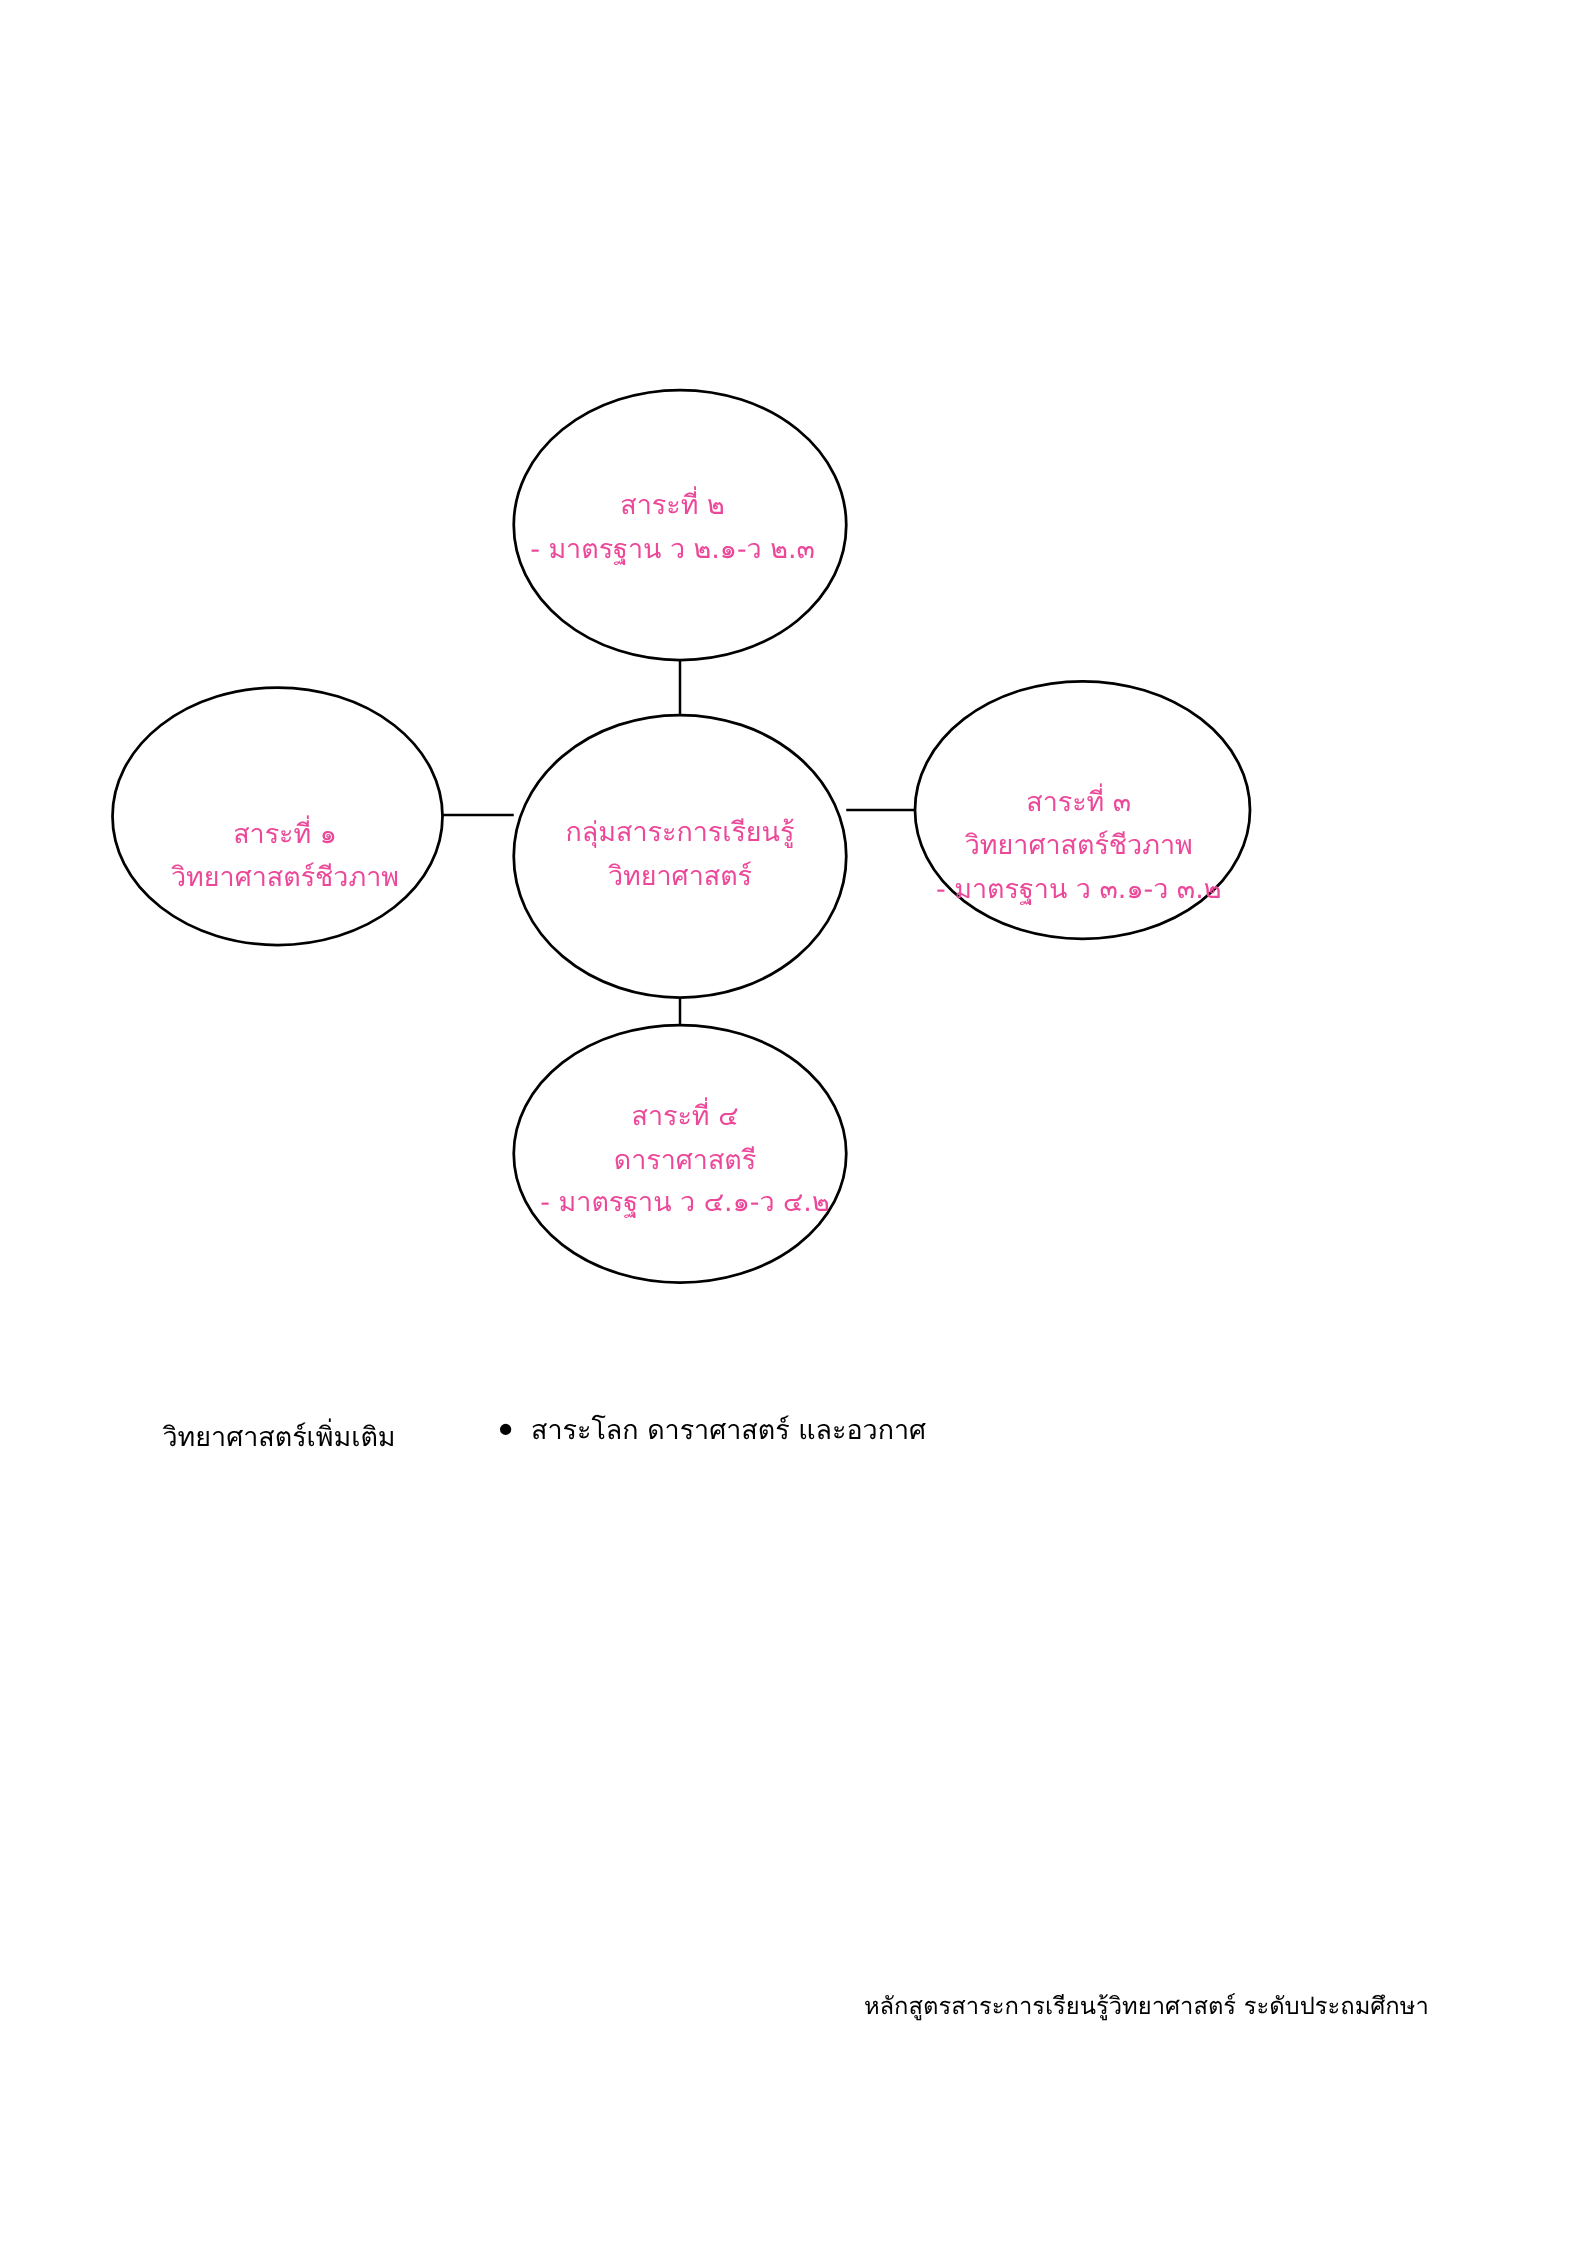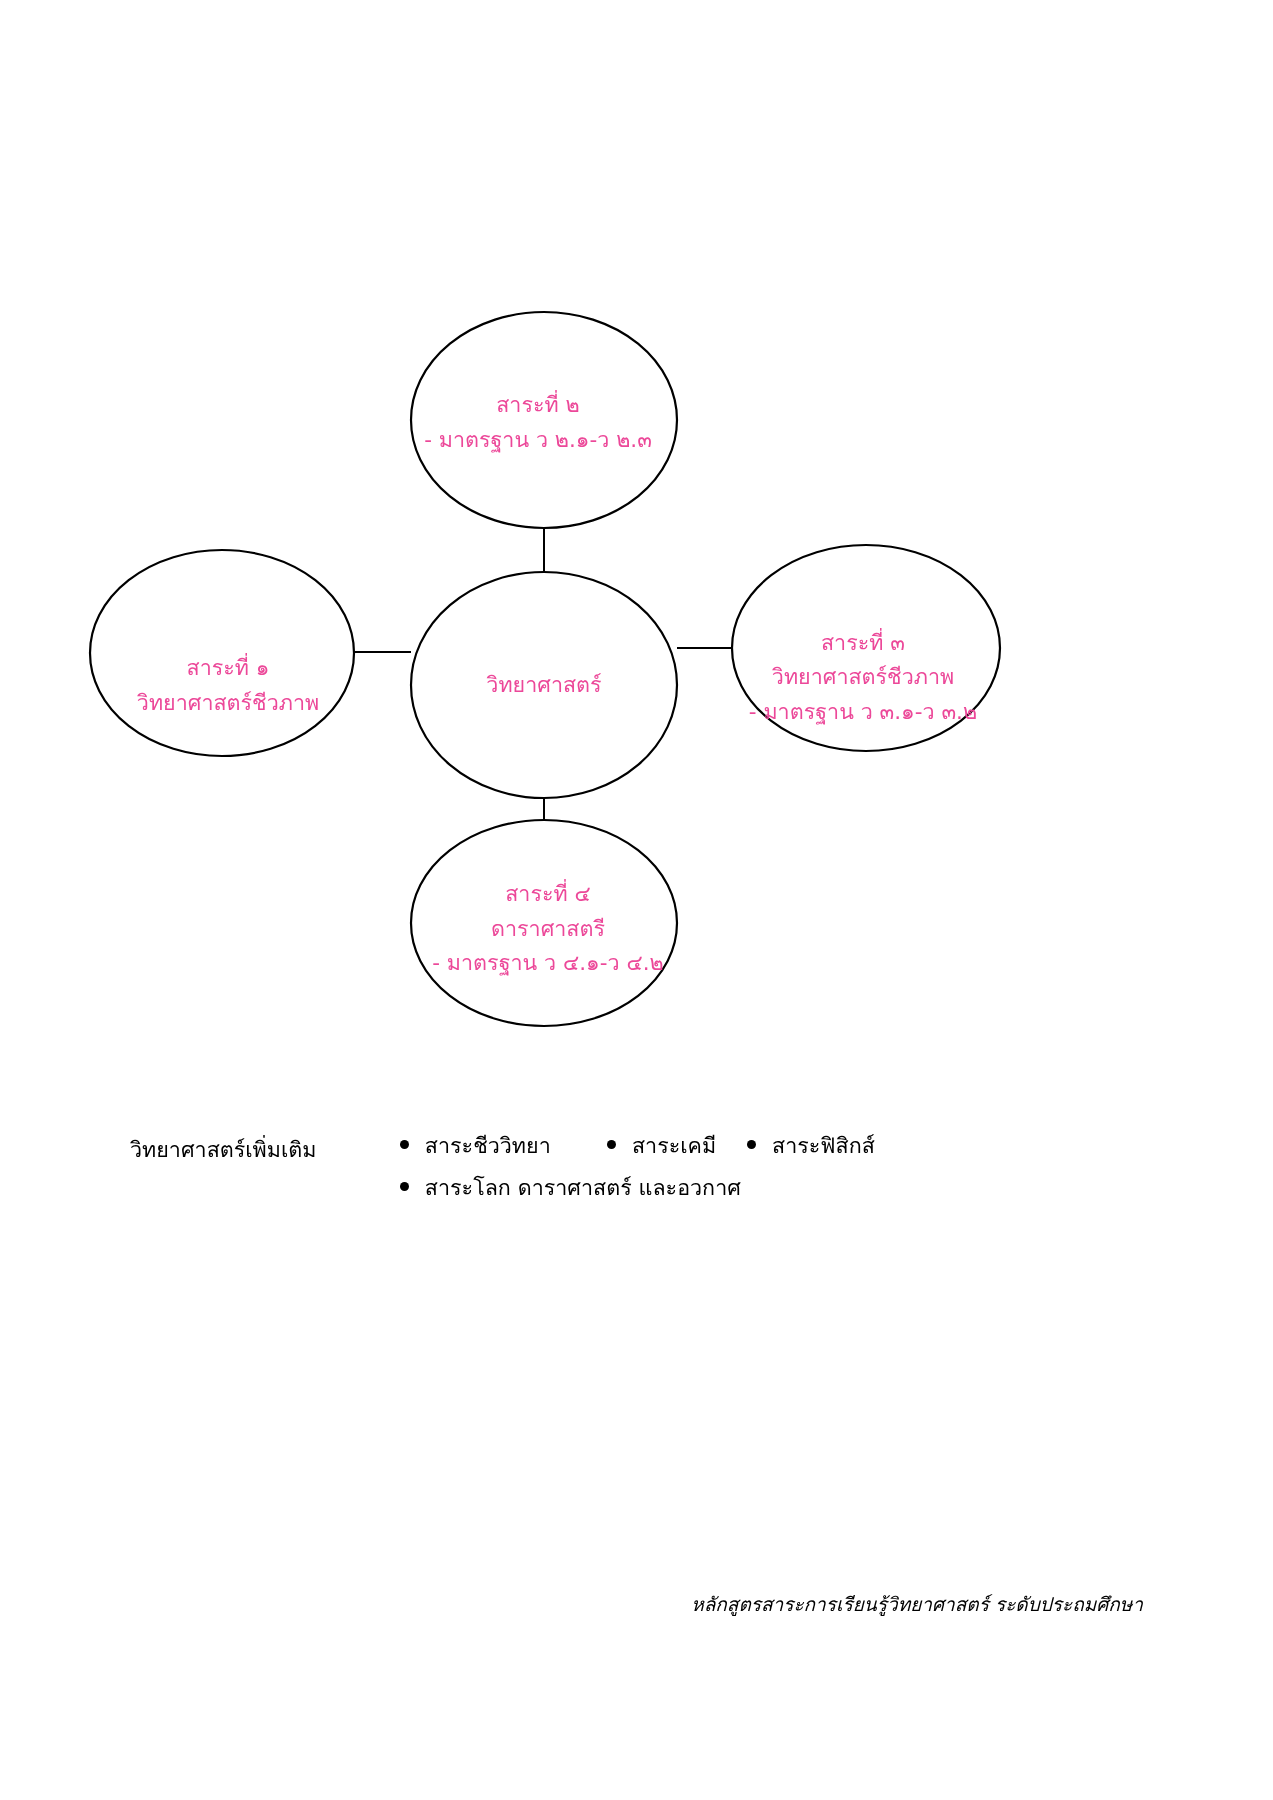--- a/index.html
+++ b/index.html
@@ -137,21 +137,20 @@
   #legend-row-1 .legend-item:nth-child(1) { width: 202px; }
   #legend-row-1 .legend-item:nth-child(2) { width: 135px; }
 
   #footer-note {
     position: absolute;
     right: 130px;
     bottom: 181px;
     font-size: 19px;
     white-space: nowrap;
     text-align: right;
-    font-style: italic;
   }
 </style>
 </head>
 <body>
 
 <div id="diagram-stage">
 
   <svg id="diagram-svg" width="1273" height="1130" viewBox="0 0 1273 1130">
 
     <line x1="544" y1="517" x2="544" y2="572" stroke="#000" stroke-width="2"></line>
@@ -170,54 +169,41 @@
     <span class="line">สาระที่ ๒</span>
     <span class="line">- มาตรฐาน ว ๒.๑-ว ๒.๓</span>
   </div>
 
   <div class="node-text" id="node-left-text">
     <span class="line">สาระที่ ๑</span>
     <span class="line">วิทยาศาสตร์ชีวภาพ</span>
   </div>
 
   <div class="node-text" id="node-center-text">
+    <span class="line">กลุ่มสาระการเรียนรู้</span>
     <span class="line">วิทยาศาสตร์</span>
   </div>
 
   <div class="node-text" id="node-right-text">
     <span class="line">สาระที่ ๓</span>
     <span class="line">วิทยาศาสตร์ชีวภาพ</span>
     <span class="line">- มาตรฐาน ว ๓.๑-ว ๓.๒</span>
   </div>
 
   <div class="node-text" id="node-bottom-text">
     <span class="line">สาระที่ ๔</span>
     <span class="line">ดาราศาสตรี</span>
     <span class="line">- มาตรฐาน ว ๔.๑-ว ๔.๒</span>
   </div>
 </div>
 
 <div id="legend">
   <div id="legend-title">วิทยาศาสตร์เพิ่มเติม</div>
 
   <div id="legend-items">
-    <div class="legend-row" id="legend-row-1">
-      <span class="legend-item">
-        <span class="bullet"></span>
-        <span class="lbl">สาระชีววิทยา</span>
-      </span>
-      <span class="legend-item">
-        <span class="bullet"></span>
-        <span class="lbl">สาระเคมี</span>
-      </span>
-      <span class="legend-item">
-        <span class="bullet"></span>
-        <span class="lbl">สาระฟิสิกส์</span>
-      </span>
-    </div>
     <div class="legend-row" id="legend-row-2">
       <span class="legend-item">
         <span class="bullet"></span>
         <span class="lbl">สาระโลก ดาราศาสตร์ และอวกาศ</span>
       </span>
     </div>
   </div>
 </div>
 
 <div id="footer-note">หลักสูตรสาระการเรียนรู้วิทยาศาสตร์  ระดับประถมศึกษา</div>

